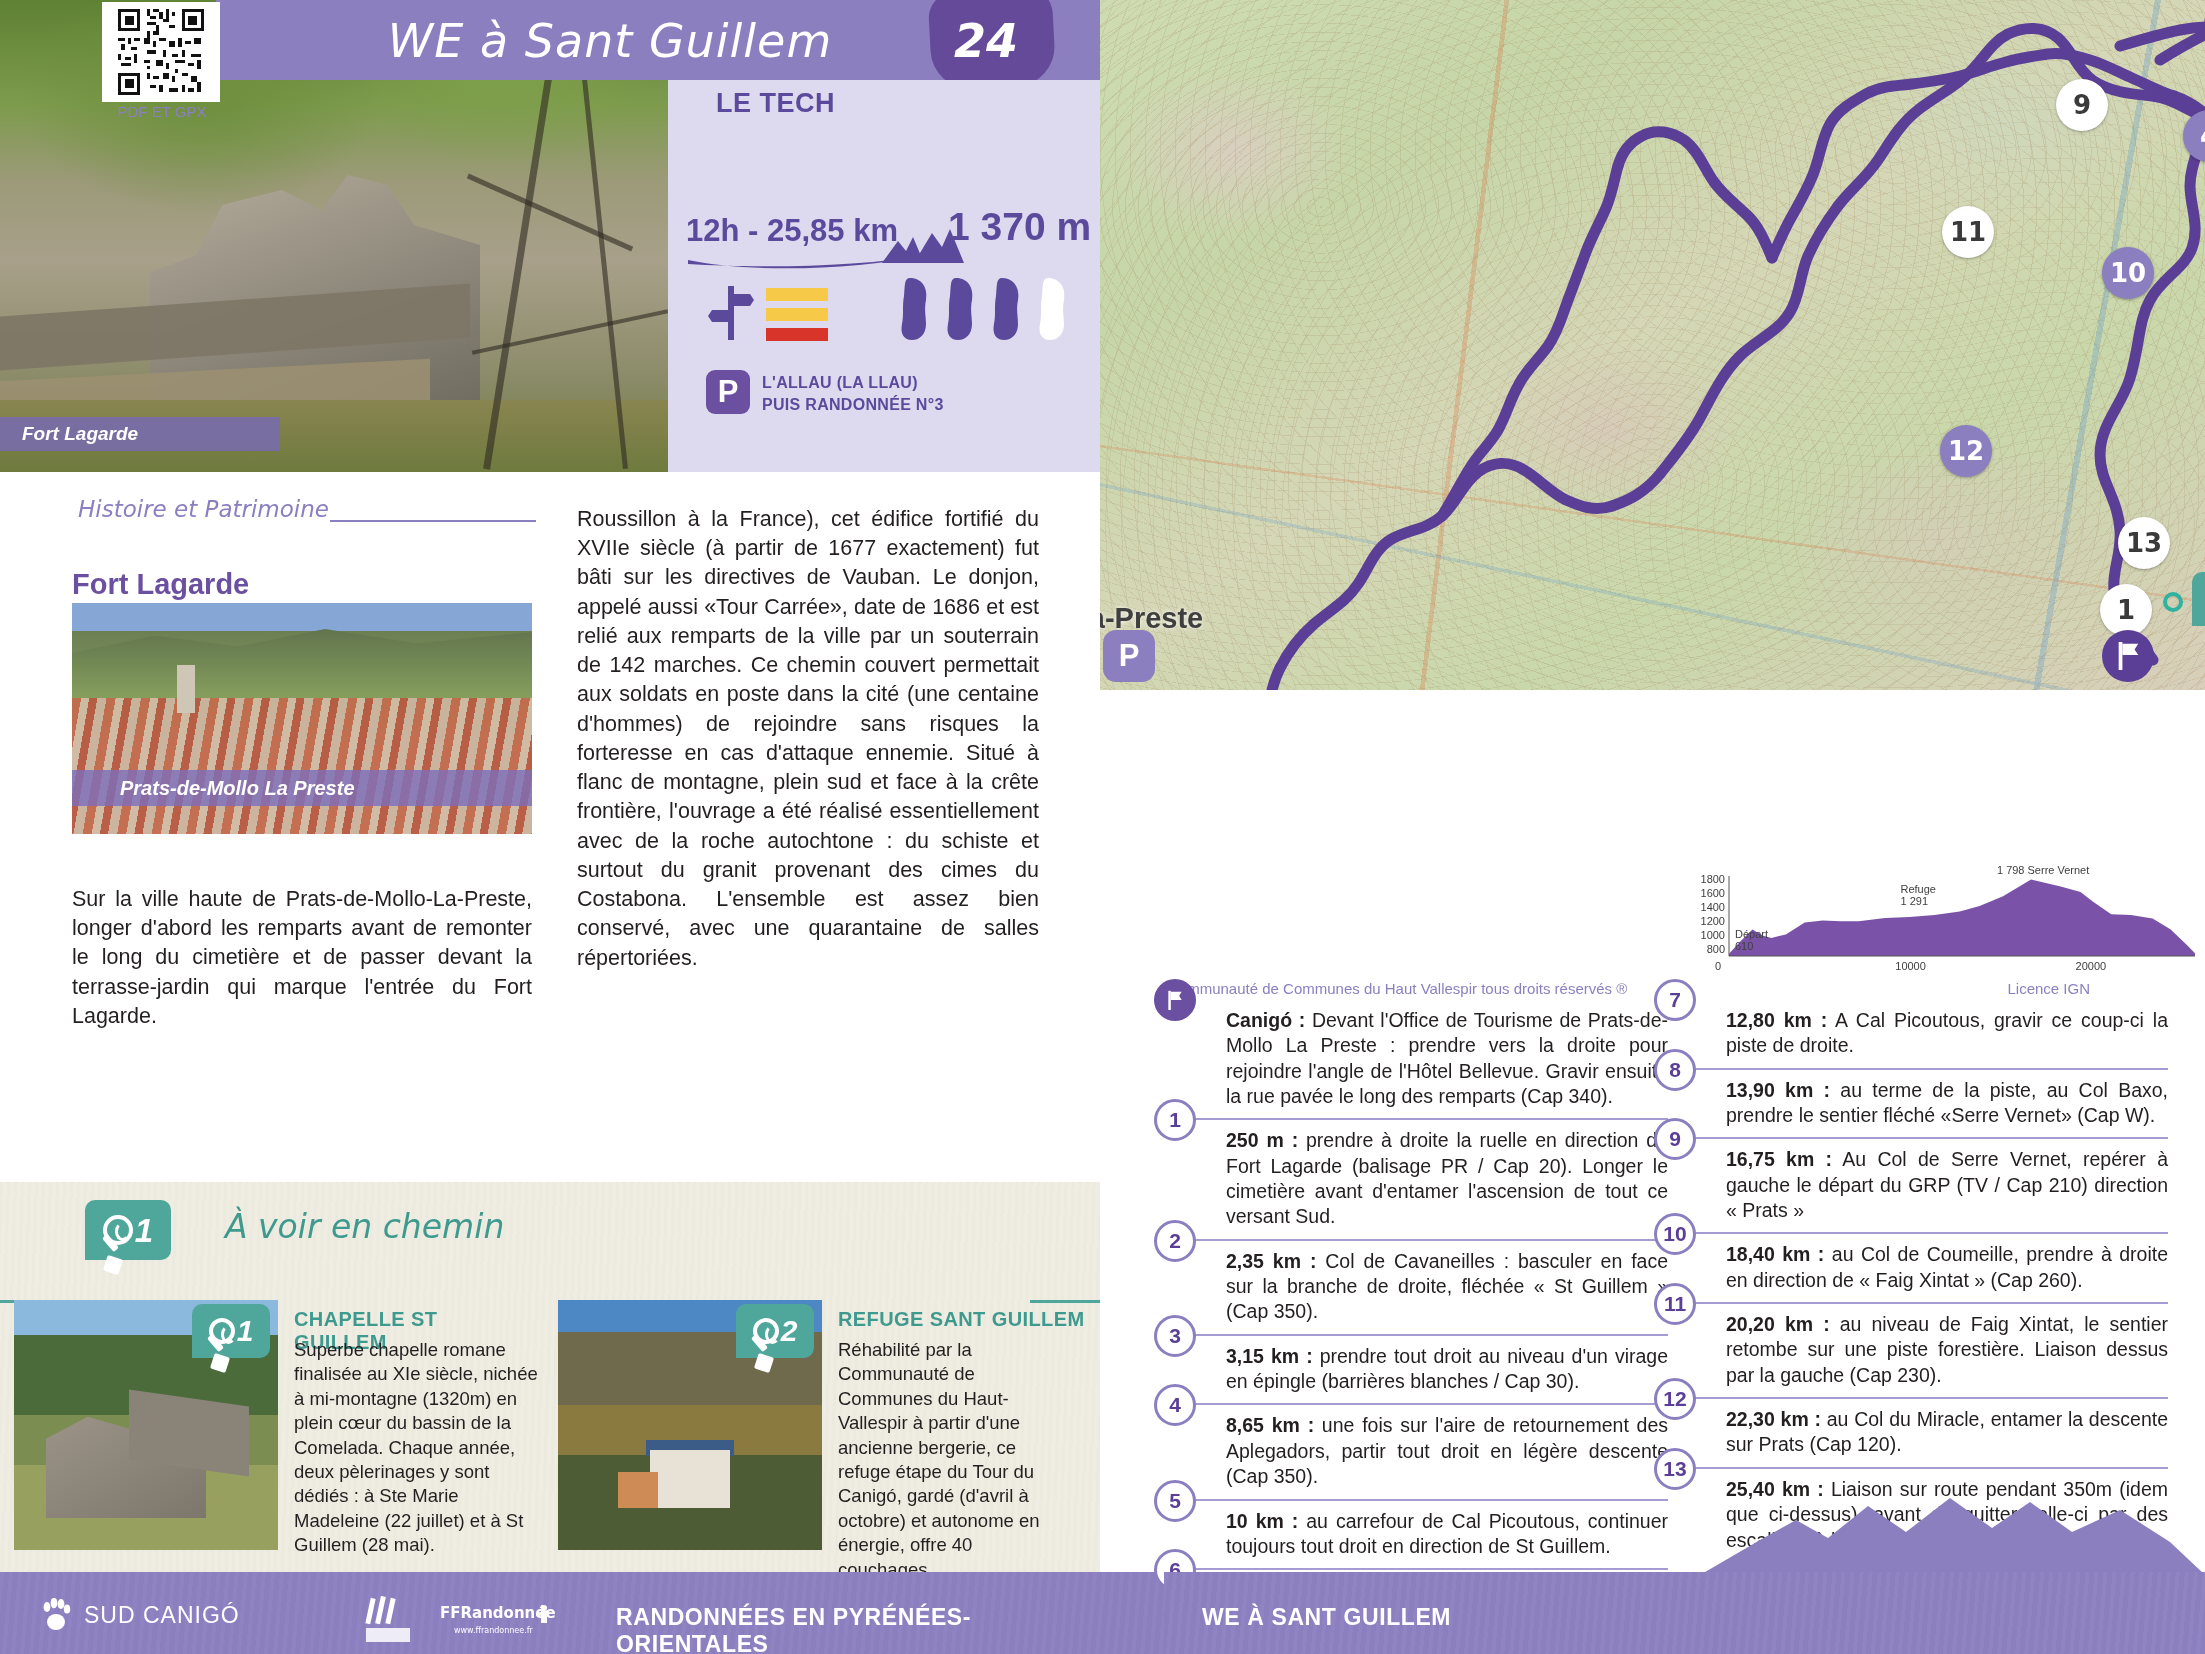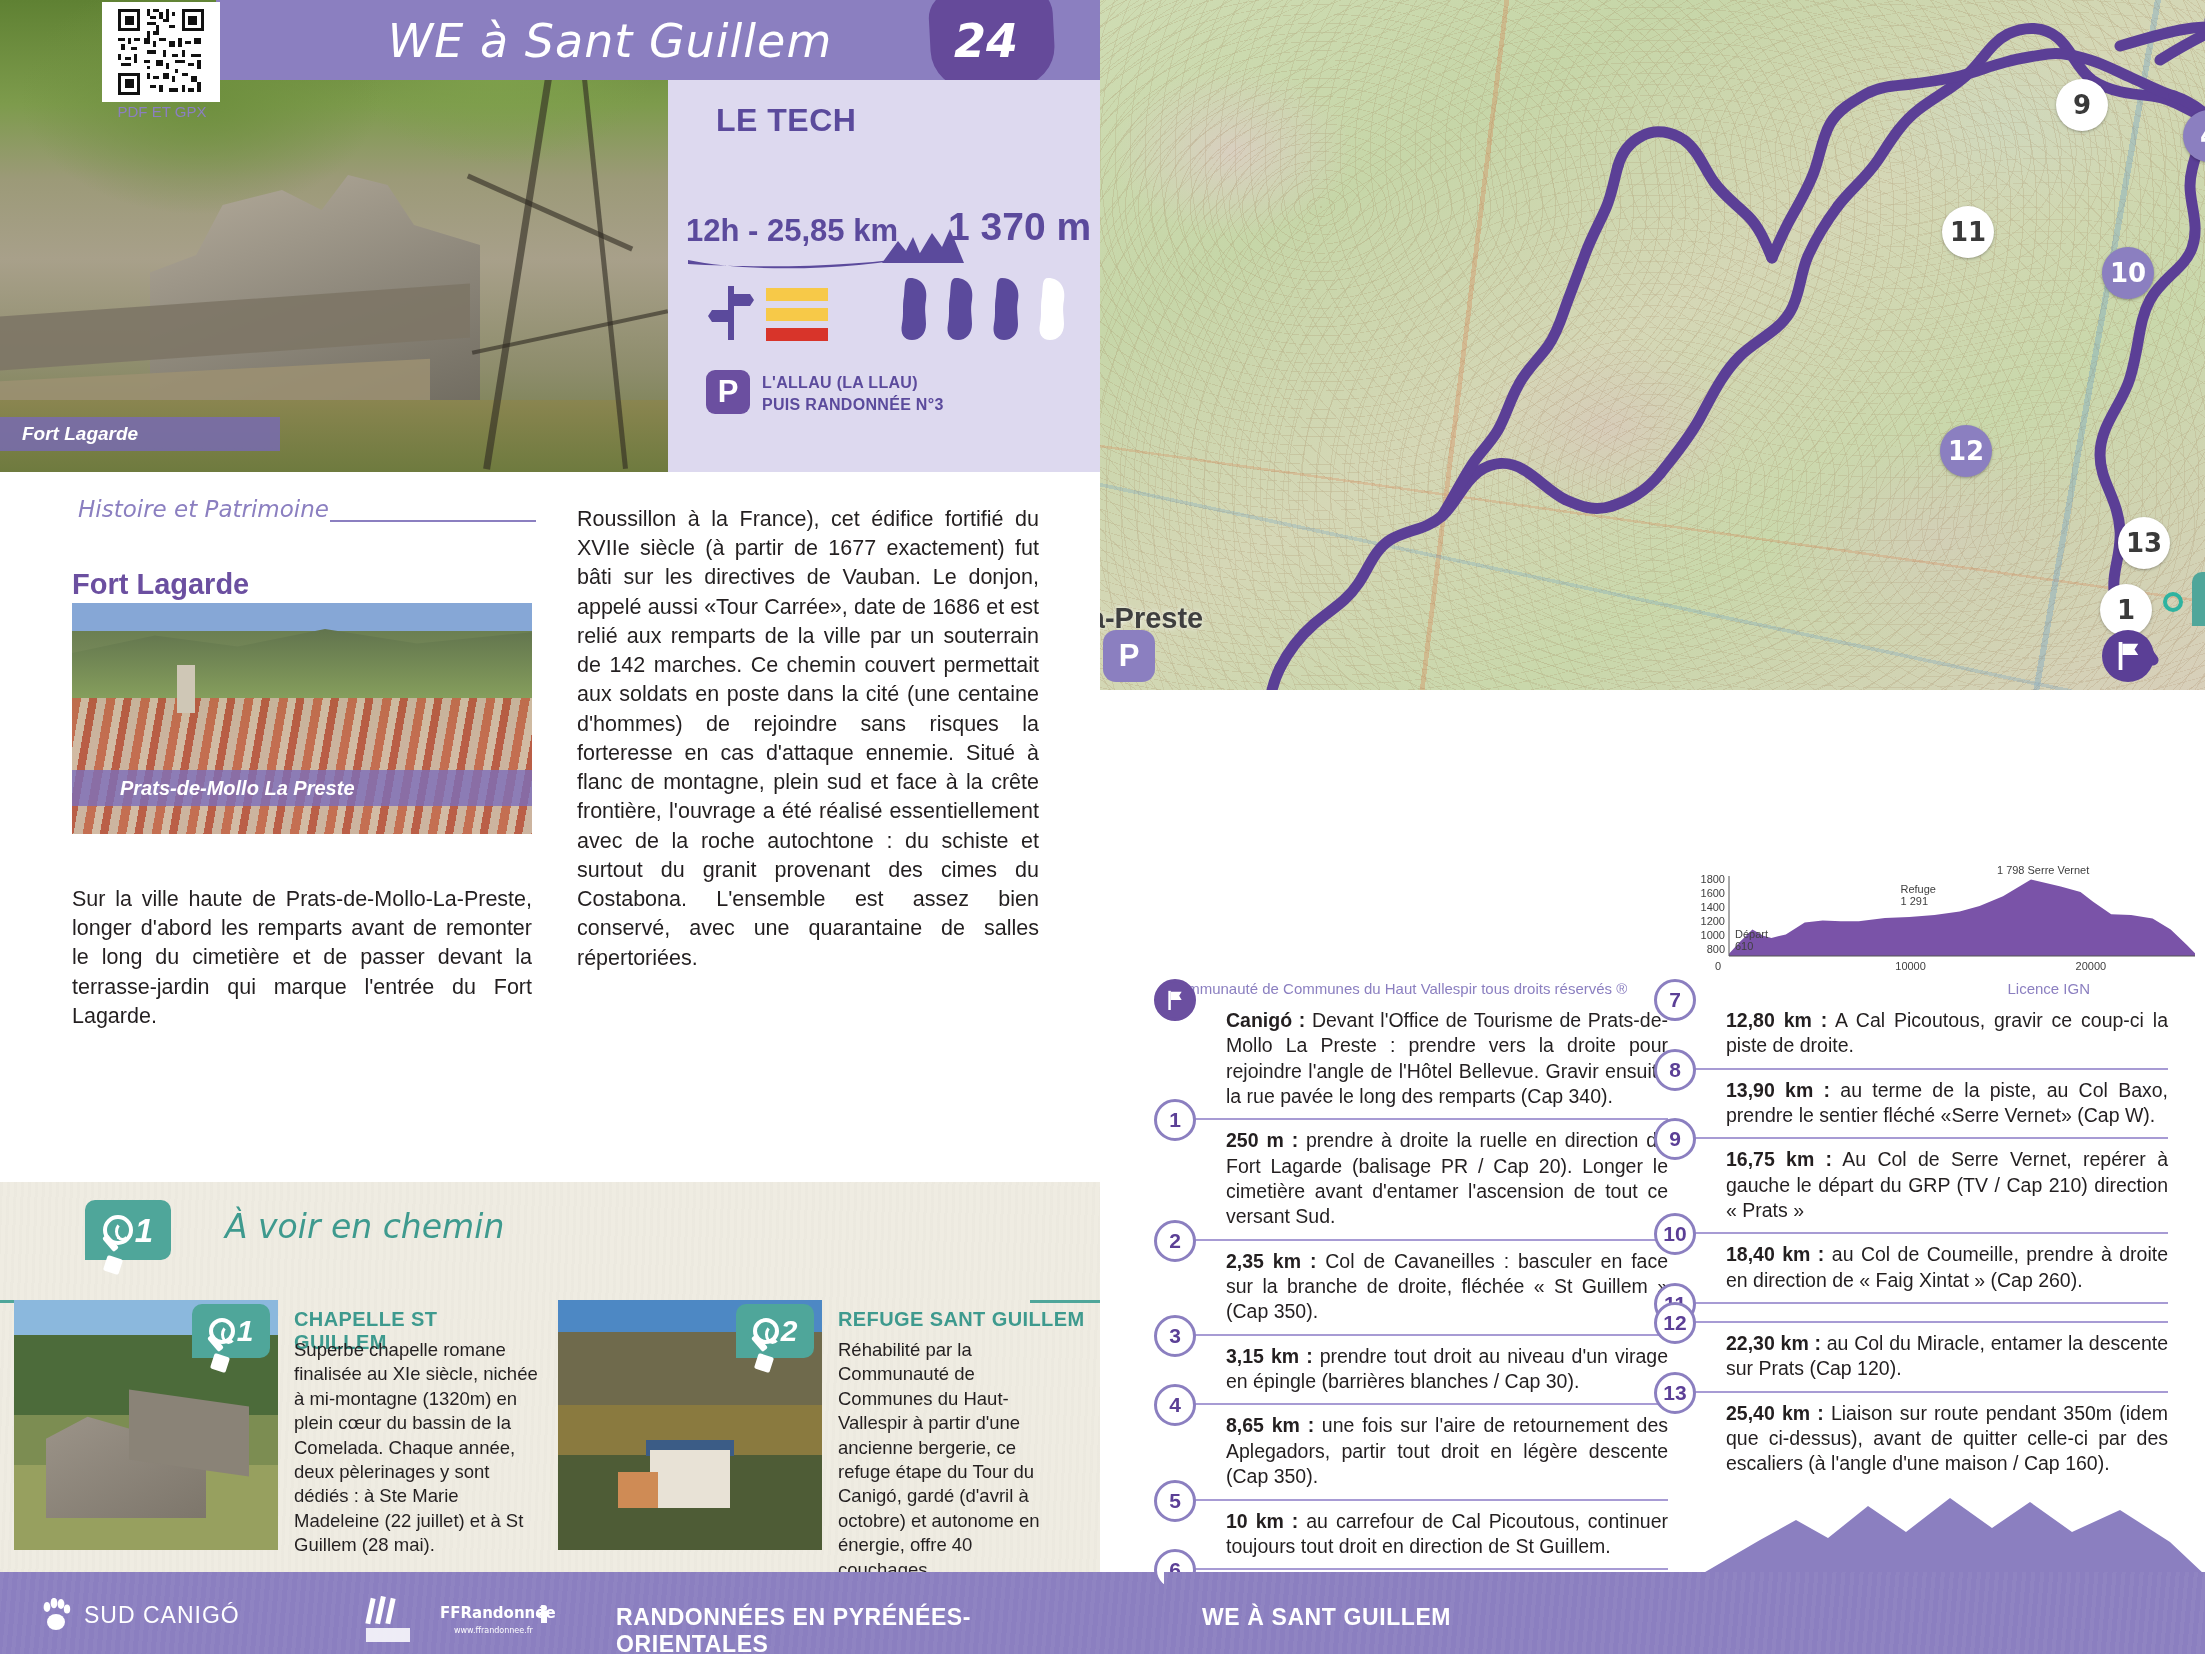--- a/index.html
+++ b/index.html
@@ -64,21 +64,21 @@
     display:flex; align-items:center; padding-left:22px;
   }
 
   
   .qr-wrap { position:absolute; left:102px; top:2px; width:118px; height:100px; background:#fff; padding:4px; }
   .qr-label { position:absolute; left:100px; top:103px; width:124px; text-align:center;
     color:#8b7fc0; font-size:15px; font-weight:400; }
 
   
   .info-panel { position:absolute; left:668px; top:80px; width:432px; height:392px; background:#ddd9ef; }
-  .info-loc { position:absolute; left:48px; top:22px; color:#5b4a9c; font-size:32px; font-weight:700; letter-spacing:.5px; }
+  .info-loc { position:absolute; left:48px; top:8px; color:#5b4a9c; font-size:27px; font-weight:700; letter-spacing:.5px; }
   .info-dist { position:absolute; left:18px; top:133px; color:#5b4a9c; font-size:31px; font-weight:700; white-space:nowrap; }
   .info-swoosh { position:absolute; left:18px; top:172px; width:250px; height:20px; }
   .info-elev { position:absolute; left:280px; top:125px; color:#5b4a9c; font-size:39px; font-weight:700; white-space:nowrap;}
   .mtn-ico { position:absolute; left:212px; top:145px; width:86px; height:40px; }
   .sign-ico { position:absolute; left:40px; top:202px; width:46px; height:60px; }
   .bands { position:absolute; left:98px; top:208px; width:62px; }
   .band { height:13px; margin-bottom:7px; }
   .boots { position:absolute; left:228px; top:196px; width:180px; height:70px; display:flex; gap:6px; }
   .boot { width:40px; height:66px; }
   .park-ico { position:absolute; left:38px; top:290px; width:44px; height:44px; border-radius:9px;
@@ -638,20 +638,21 @@
         <div class="dirrow">
           <div class="n">9</div>
           <p><b>16,75 km :</b> Au Col de Serre Vernet, repérer à gauche le départ du GRP (TV / Cap 210) direction « Prats »</p>
         </div>
         <div class="dirrow">
           <div class="n">10</div>
           <p><b>18,40 km :</b> au Col de Coumeille, prendre à droite en direction de « Faig Xintat » (Cap 260).</p>
         </div>
         <div class="dirrow">
           <div class="n">11</div>
+          <p><b>20,20 km :</b> au niveau de Faig Xintat, le sentier retombe sur une piste forestière. Liaison dessus par la gauche (Cap 230).</p>
         </div>
         <div class="dirrow">
           <div class="n">12</div>
           <p><b>22,30 km :</b> au Col du Miracle, entamer la descente sur Prats (Cap 120).</p>
         </div>
         <div class="dirrow">
           <div class="n">13</div>
           <p><b>25,40 km :</b> Liaison sur route pendant 350m (idem que ci-dessus), avant de quitter celle-ci par des escaliers (à l'angle d'une maison / Cap 160).</p>
         </div>
       </div>

